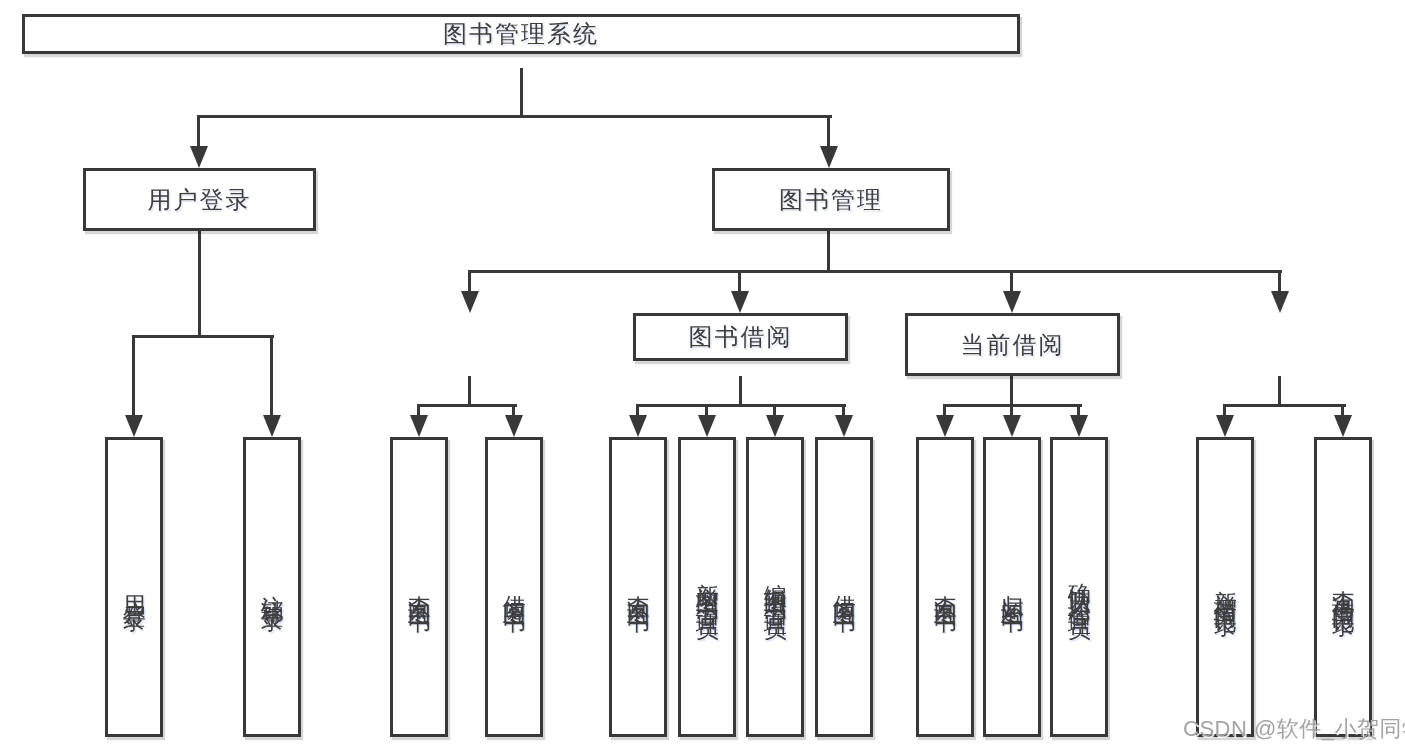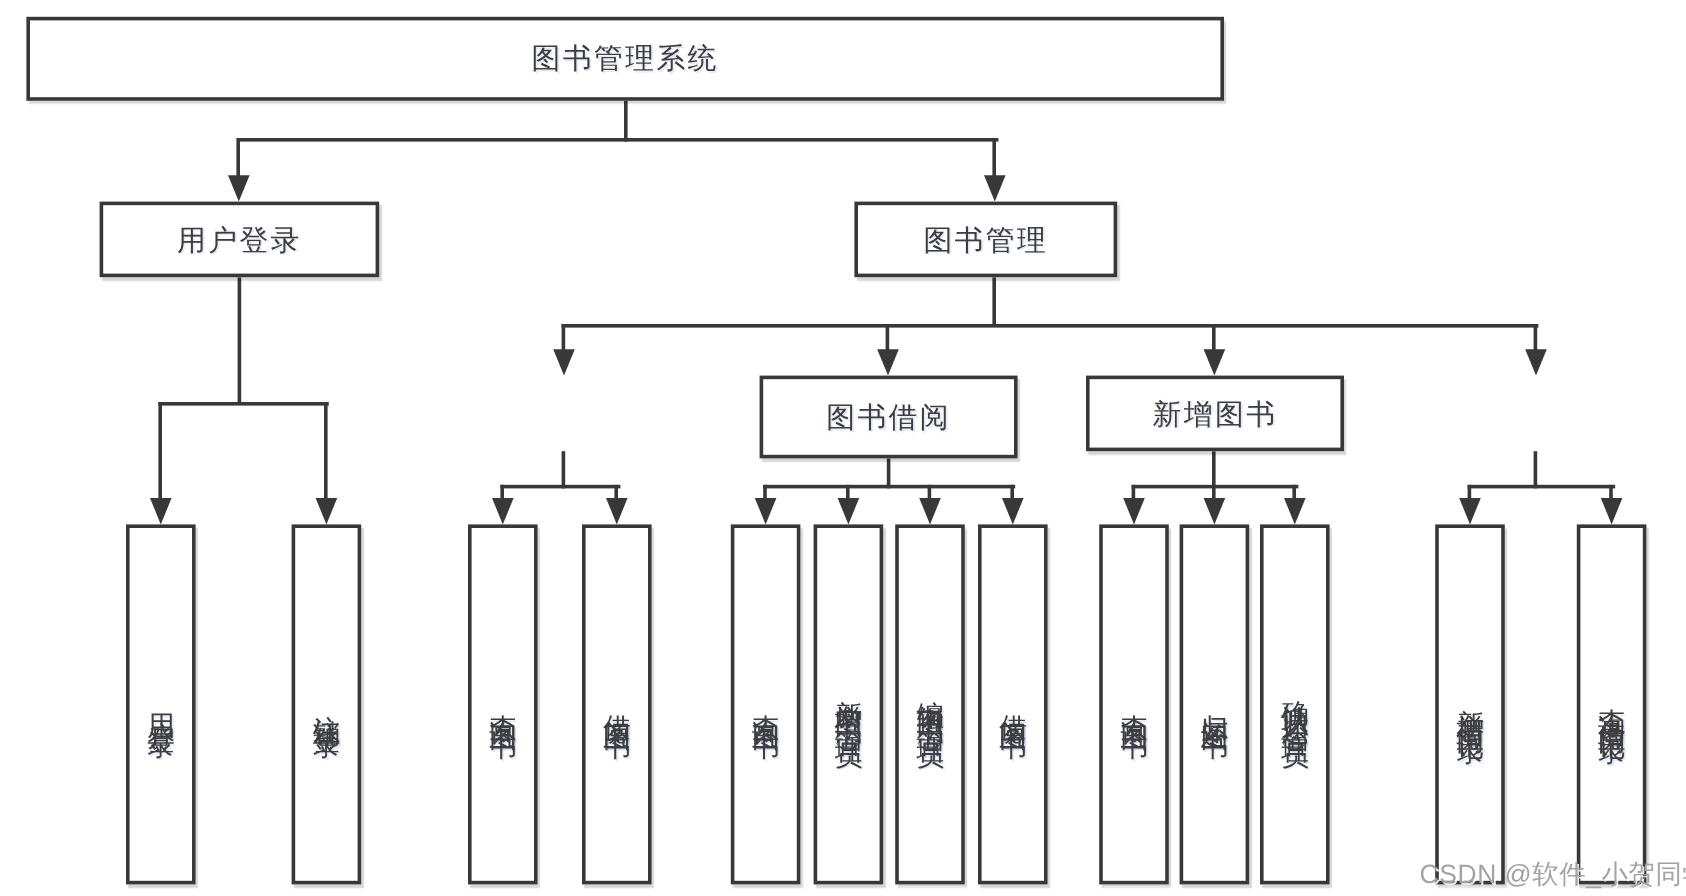--- a/index.html
+++ b/index.html
@@ -85,52 +85,52 @@
     text-shadow: 1.5px 1.5px 0 rgba(255,255,255,0.85);
     z-index: 5;
     white-space: nowrap;
   }
 </style>
 </head>
 <body>
 
 <div class="canvas">
 
-  <div class="box" style="left:22px;top:14px;width:998px;height:70px">图书管理系统</div>
+  <div class="box" style="left:22px;top:14px;width:998px;height:40px">图书管理系统</div>
 
   <div class="vline" style="left:520px;top:68px;height:50px"></div>
   <div class="hline" style="left:198px;top:115px;width:634px"></div>
   <div class="vline" style="left:197px;top:115px;height:33px"></div>
   <div class="arr" style="left:190px;top:146px"></div>
   <div class="vline" style="left:827px;top:115px;height:33px"></div>
   <div class="arr" style="left:820px;top:146px"></div>
 
   <div class="box" style="left:83px;top:168px;width:233px;height:63px">用户登录</div>
-  <div class="box" style="left:712px;top:168px;width:219px;height:63px">图书管理</div>
+  <div class="box" style="left:712px;top:168px;width:238px;height:63px">图书管理</div>
 
   <div class="vline" style="left:198px;top:231px;height:106px"></div>
   <div class="hline" style="left:132px;top:335px;width:142px"></div>
   <div class="vline" style="left:132px;top:335px;height:82px"></div>
   <div class="arr" style="left:125px;top:415px"></div>
   <div class="vline" style="left:270px;top:335px;height:82px"></div>
   <div class="arr" style="left:263px;top:415px"></div>
 
   <div class="vline" style="left:827px;top:231px;height:41px"></div>
   <div class="hline" style="left:468px;top:270px;width:814px"></div>
   <div class="vline" style="left:468px;top:270px;height:22px"></div>
   <div class="arr" style="left:461px;top:291px"></div>
   <div class="vline" style="left:738px;top:270px;height:22px"></div>
   <div class="arr" style="left:731px;top:291px"></div>
   <div class="vline" style="left:1010px;top:270px;height:22px"></div>
   <div class="arr" style="left:1003px;top:291px"></div>
   <div class="vline" style="left:1278px;top:270px;height:22px"></div>
   <div class="arr" style="left:1271px;top:291px"></div>
 
-  <div class="box" style="left:633px;top:313px;width:215px;height:69px">图书借阅</div>
-  <div class="box" style="left:905px;top:313px;width:215px;height:63px">新增图书</div>
+  <div class="box" style="left:633px;top:313px;width:215px;height:48px">图书借阅</div>
+  <div class="box" style="left:905px;top:313px;width:215px;height:63px">当前借阅</div>
 
   <div class="vline" style="left:468px;top:376px;height:31px"></div>
   <div class="hline" style="left:417px;top:404px;width:100px"></div>
   <div class="vline" style="left:417px;top:404px;height:14px"></div>
   <div class="arr" style="left:410px;top:415px"></div>
   <div class="vline" style="left:512px;top:404px;height:14px"></div>
   <div class="arr" style="left:505px;top:415px"></div>
 
   <div class="vline" style="left:739px;top:376px;height:31px"></div>
   <div class="hline" style="left:636px;top:404px;width:210px"></div>

